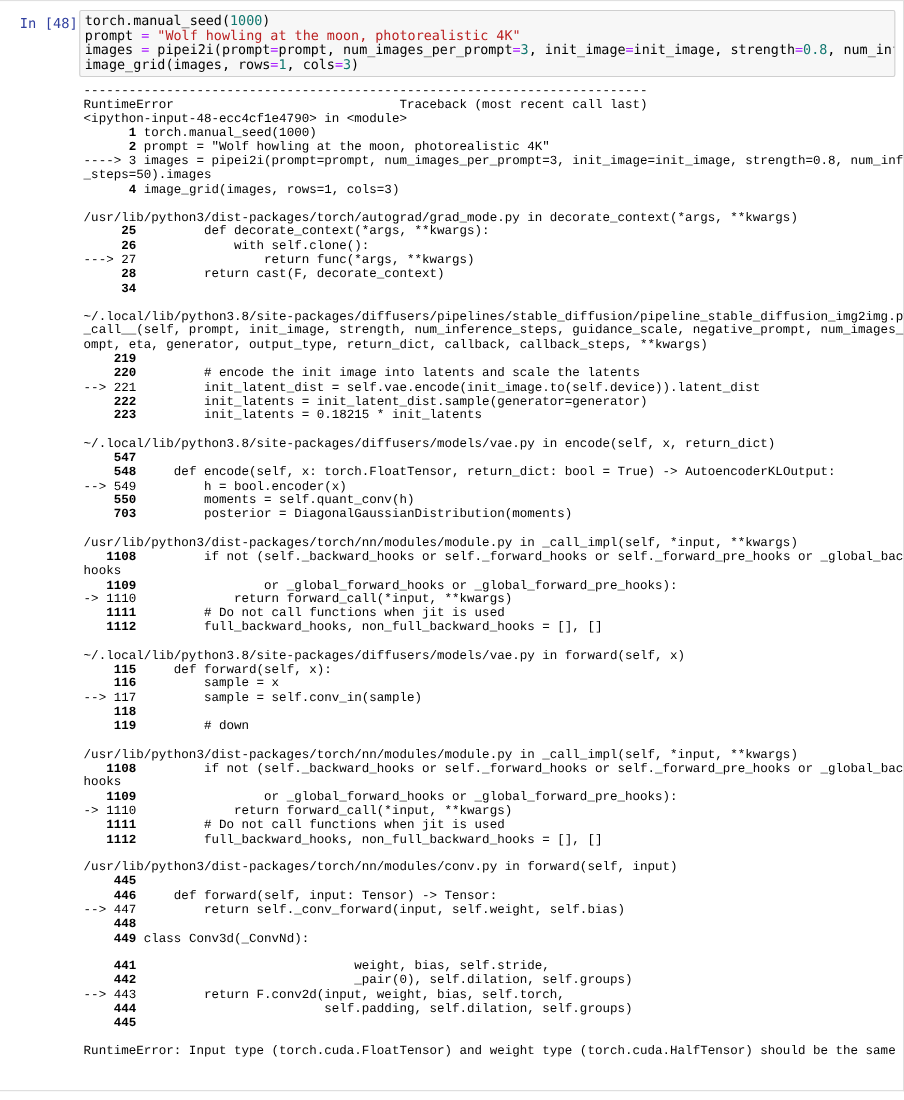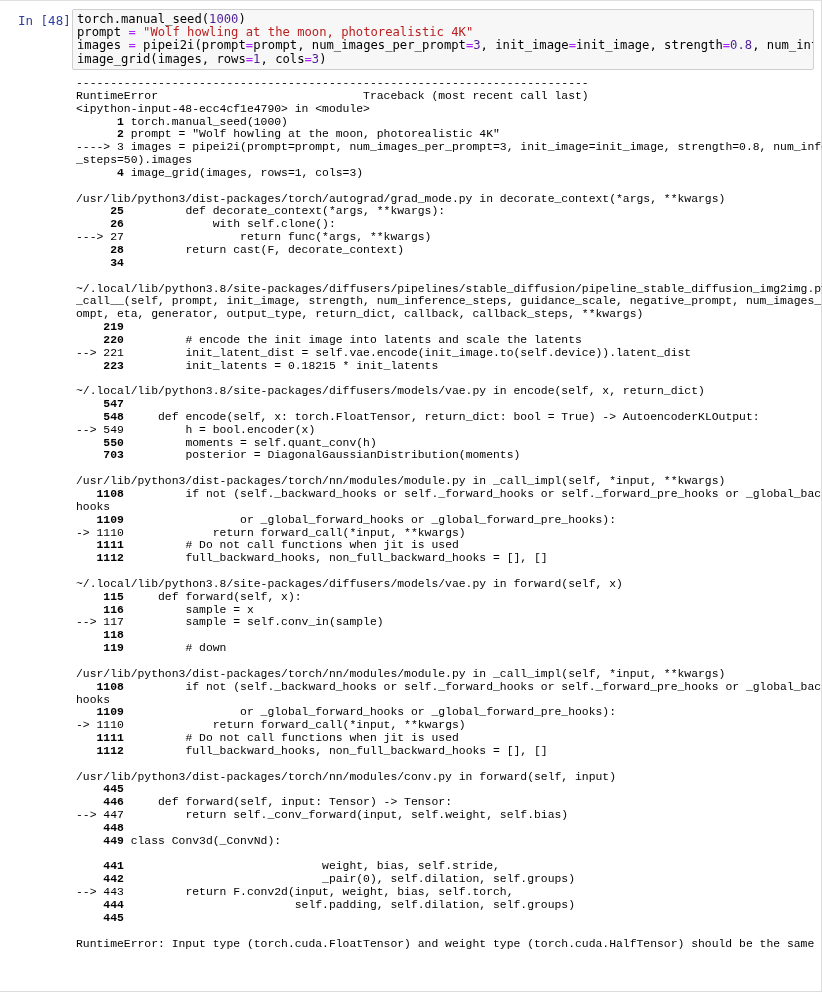--- a/index.html
+++ b/index.html
@@ -5,21 +5,21 @@
   html, body { margin: 0; padding: 0; background: #ffffff; }
   body { width: 822px; height: 1000px; overflow: hidden; position: relative;
          font-family: "DejaVu Sans Mono", "Liberation Mono", monospace; }
   .cell-frame { position: absolute; left: 0; top: 0; width: 822px; height: 992px;
                 border-top: 1px solid #e0e0e0; border-bottom: 1px solid #dcdcdc; border-right: 1px solid #dcdcdc; box-sizing: border-box; }
   .prompt { position: absolute; left: 18px; top: 12px; color: #303f9f; font-size: 12.5px; white-space: pre; }
   .input-area { position: absolute; left: 72px; top: 8px; width: 742px; height: 61px;
                 background: #f7f7f7; border: 1px solid #cfcfcf; border-radius: 2px; box-sizing: border-box;
                 padding: 3px 4px; overflow: hidden; }
   .code-line { font-size: 12.2px; line-height: 13.2px; white-space: pre; color: #000; }
-  .tok-num { color: #4c1d95; }
+  .tok-num { color: #0f766e; }
   .tok-str { color: #ba2121; }
   .tok-op { color: #aa22ff; }
   .output { position: absolute; left: 76px; top: 76px; width: 740px; }
   .out-line { font-family: "Liberation Mono", "DejaVu Sans Mono", monospace; font-size: 11.4px;
               line-height: 12.85px; white-space: pre; color: #000; height: 12.85px; overflow: visible; }
   .lnum { font-weight: bold; }
   .blank { height: 12.85px; }
 </style>
 </head>
 <body>
@@ -48,20 +48,21 @@
       <div class="out-line"><span>---&gt; </span><span class="">27</span><span>                 return func(*args, **kwargs)</span></div>
       <div class="out-line"><span>     </span><span class="lnum">28</span><span>         return cast(F, decorate_context)</span></div>
       <div class="out-line"><span>     </span><span class="lnum">34</span><span></span></div>
       <div class="out-line blank"></div>
       <div class="out-line">~/.local/lib/python3.8/site-packages/diffusers/pipelines/stable_diffusion/pipeline_stable_diffusion_img2img.py in _</div>
       <div class="out-line">_call__(self, prompt, init_image, strength, num_inference_steps, guidance_scale, negative_prompt, num_images_per_pr</div>
       <div class="out-line">ompt, eta, generator, output_type, return_dict, callback, callback_steps, **kwargs)</div>
       <div class="out-line"><span>    </span><span class="lnum">219</span><span></span></div>
       <div class="out-line"><span>    </span><span class="lnum">220</span><span>         # encode the init image into latents and scale the latents</span></div>
       <div class="out-line"><span>--&gt; </span><span class="">221</span><span>         init_latent_dist = self.vae.encode(init_image.to(self.device)).latent_dist</span></div>
+      <div class="out-line"><span>    </span><span class="lnum">222</span><span>         init_latents = init_latent_dist.sample(generator=generator)</span></div>
       <div class="out-line"><span>    </span><span class="lnum">223</span><span>         init_latents = 0.18215 * init_latents</span></div>
       <div class="out-line blank"></div>
       <div class="out-line">~/.local/lib/python3.8/site-packages/diffusers/models/vae.py in encode(self, x, return_dict)</div>
       <div class="out-line"><span>    </span><span class="lnum">547</span><span></span></div>
       <div class="out-line"><span>    </span><span class="lnum">548</span><span>     def encode(self, x: torch.FloatTensor, return_dict: bool = True) -&gt; AutoencoderKLOutput:</span></div>
       <div class="out-line"><span>--&gt; </span><span class="">549</span><span>         h = bool.encoder(x)</span></div>
       <div class="out-line"><span>    </span><span class="lnum">550</span><span>         moments = self.quant_conv(h)</span></div>
       <div class="out-line"><span>    </span><span class="lnum">703</span><span>         posterior = DiagonalGaussianDistribution(moments)</span></div>
       <div class="out-line blank"></div>
       <div class="out-line">/usr/lib/python3/dist-packages/torch/nn/modules/module.py in _call_impl(self, *input, **kwargs)</div>

